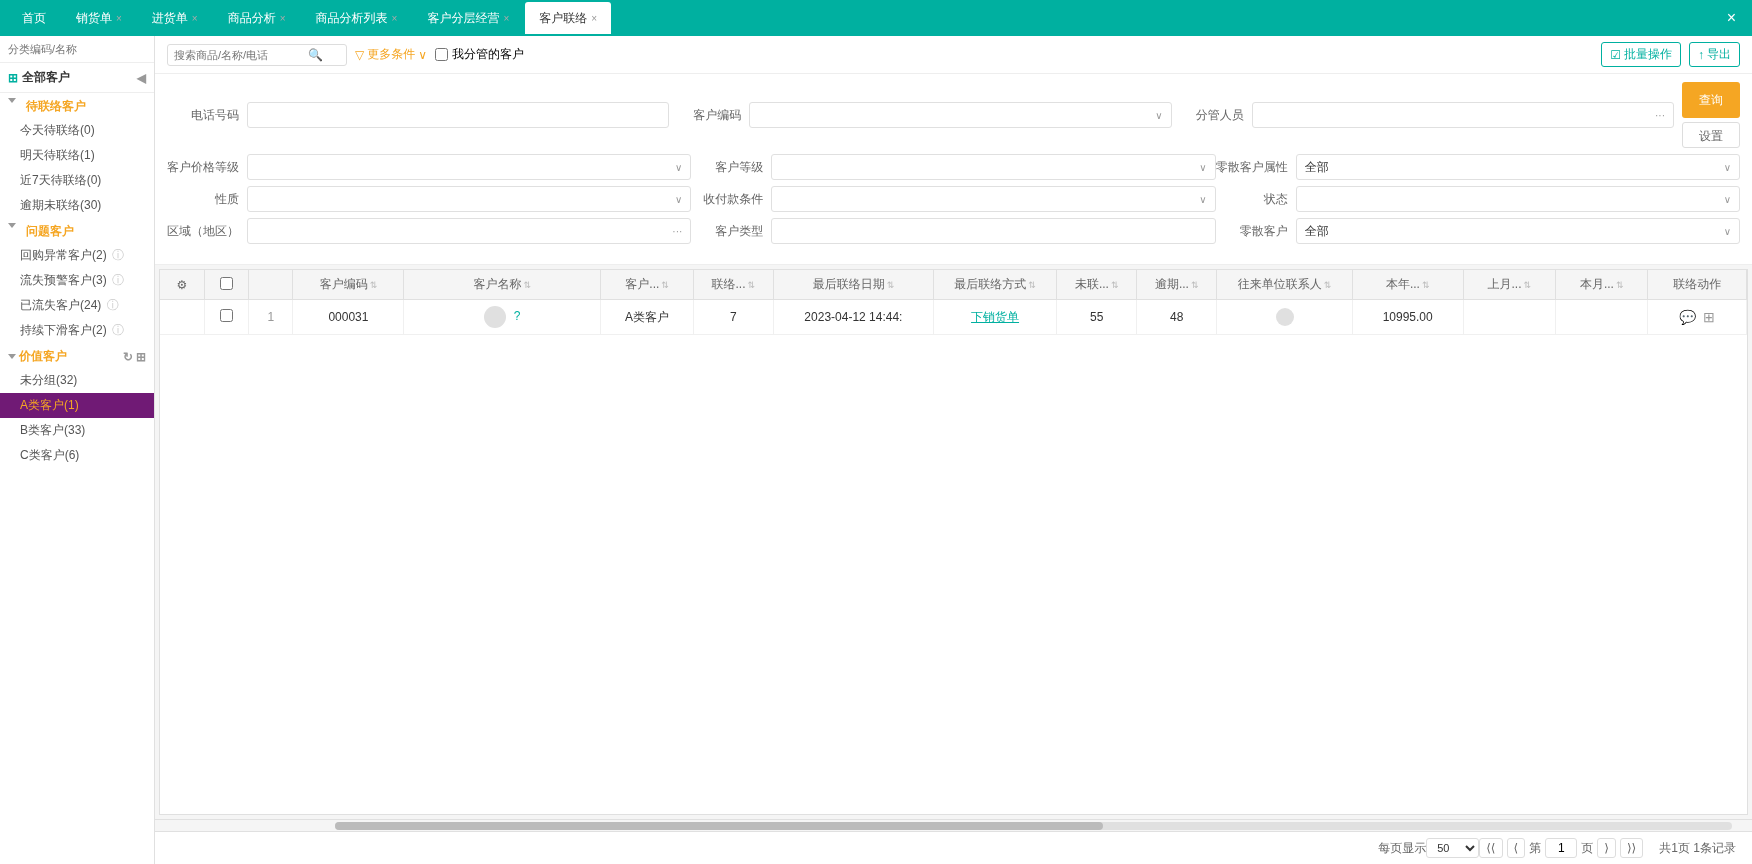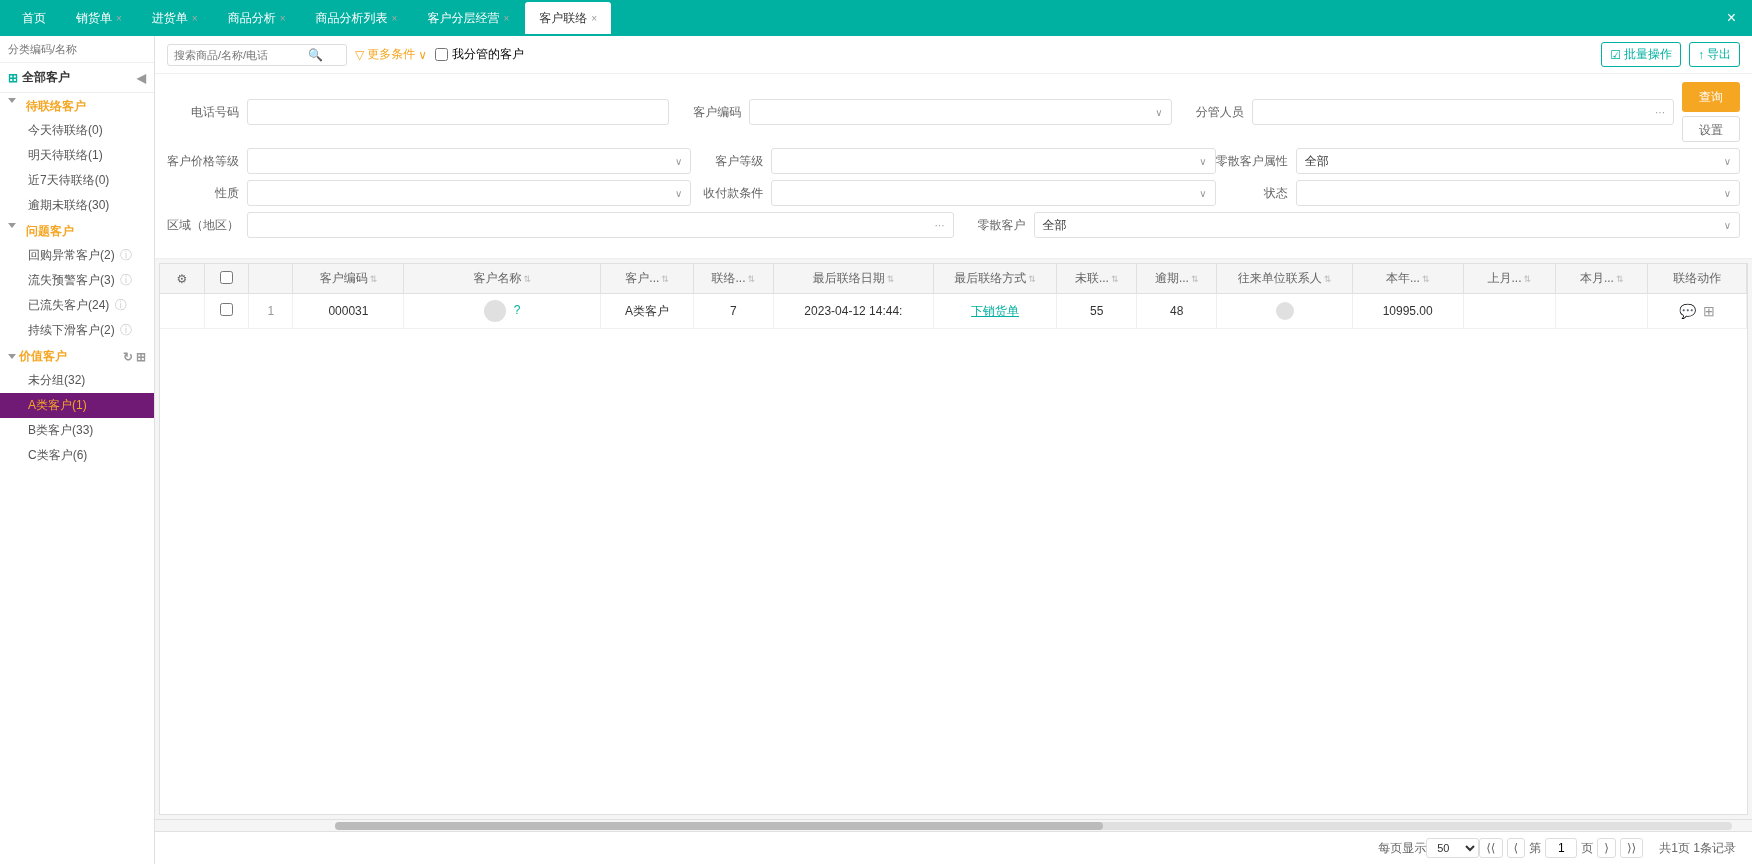--- a/index.html
+++ b/index.html
@@ -75,21 +75,21 @@
     .sidebar-header .collapse-btn { margin-left: auto; color: #999; cursor: pointer; }
     .sidebar-section-label {
       padding: 5px 8px 3px;
       color: #f5a623;
       font-weight: bold;
       display: flex;
       gap: 10px;
       cursor: pointer;
     }
     .sidebar-item {
-      padding: 4px 8px 4px 28px;
+      padding: 4px 8px 4px 20px;
       color: #555;
       cursor: pointer;
       white-space: nowrap;
       overflow: hidden;
       text-overflow: ellipsis;
     }
     .sidebar-item.active { background: #701a75; color: #f5a623; }
     .sidebar-section-label2 {
       padding: 5px 8px 3px;
       color: #f5a623;
@@ -199,21 +199,21 @@
     .filter-select .arrow { color: #999; font-size: 10px; }
     .filter-select .dots { color: #999; font-size: 10px; }
     .btn-query {
       background: #f5a623;
       color: #fff;
       border: none;
       padding: 5px 16px;
       border-radius: 3px;
       cursor: pointer;
       font-size: 12px;
-      height: 30px;
+      height: 36px;
     }
     .btn-settings {
       background: #fff;
       color: #666;
       border: 1px solid #ddd;
       padding: 5px 16px;
       border-radius: 3px;
       cursor: pointer;
       font-size: 12px;
       height: 26px;
@@ -560,20 +560,24 @@
         </div>
       </div>
 
       <div class="filter-row">
         <div class="filter-cell">
           <span class="filter-label">区域（地区）</span>
           <div class="filter-select" style="width:300px;">
             <span></span>
               <span class="dots">···</span>
           </div>
+        </div>
+        <div class="filter-cell">
+          <span class="filter-label">客户类型</span>
+          <div class="filter-input" style="width:280px;"></div>
         </div>
         <div class="filter-cell">
           <span class="filter-label">零散客户</span>
           <div class="filter-select" style="width:260px;">
             <span>全部</span>
               <span class="arrow">∨</span>
           </div>
         </div>
       </div>
     </div>

